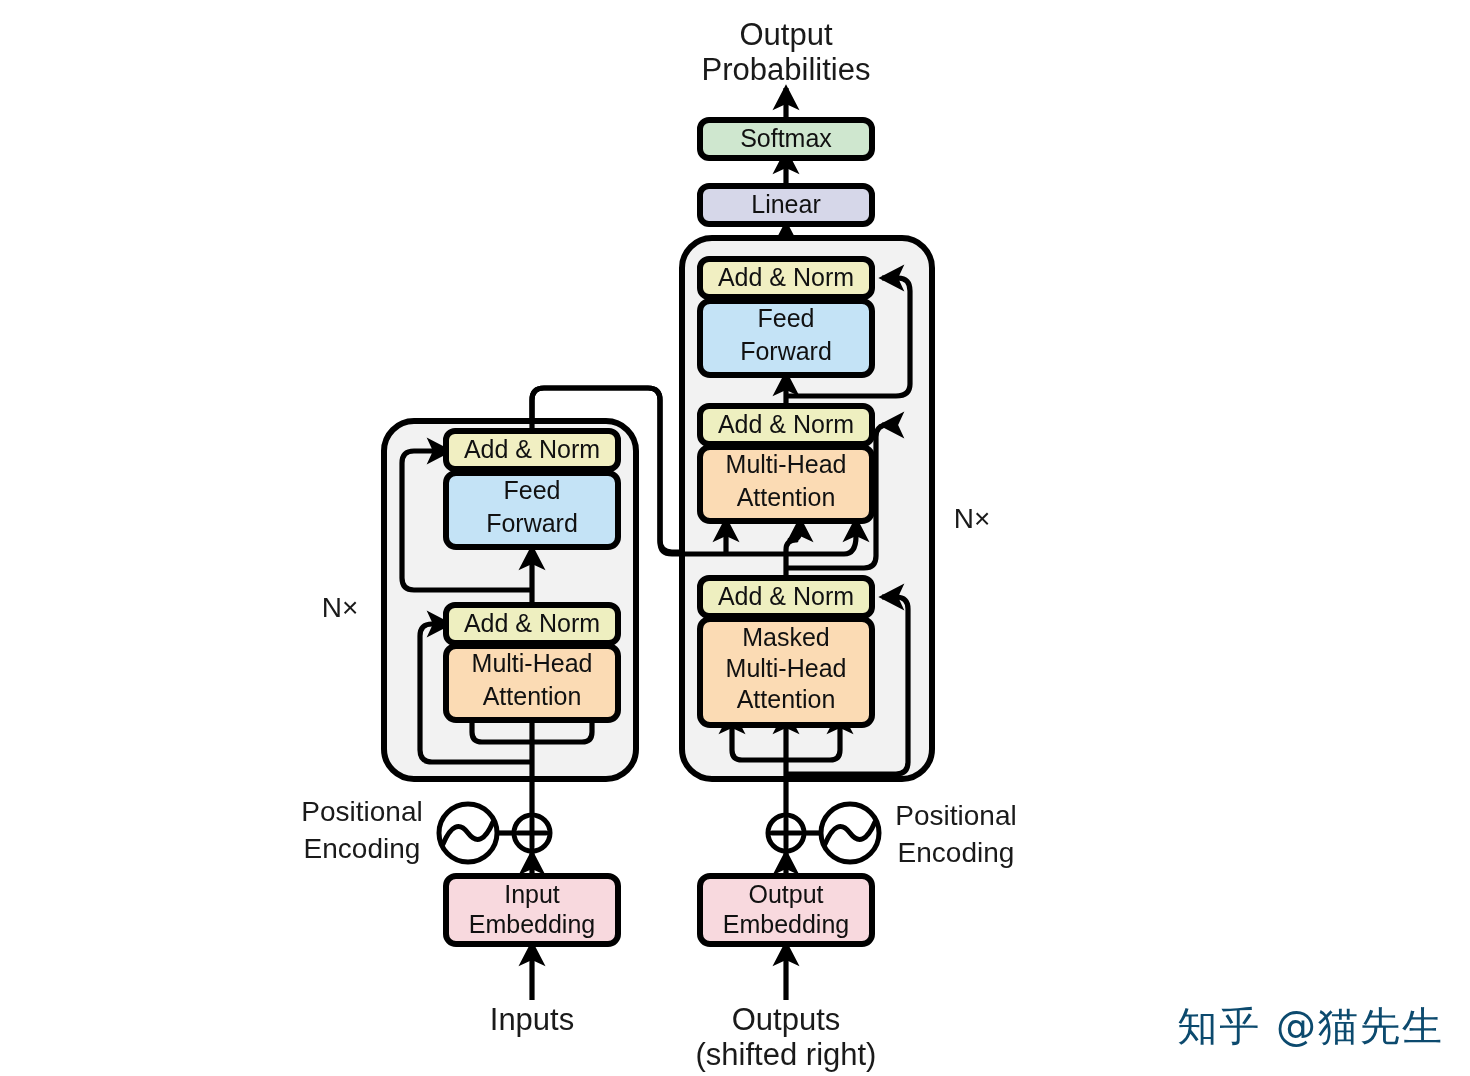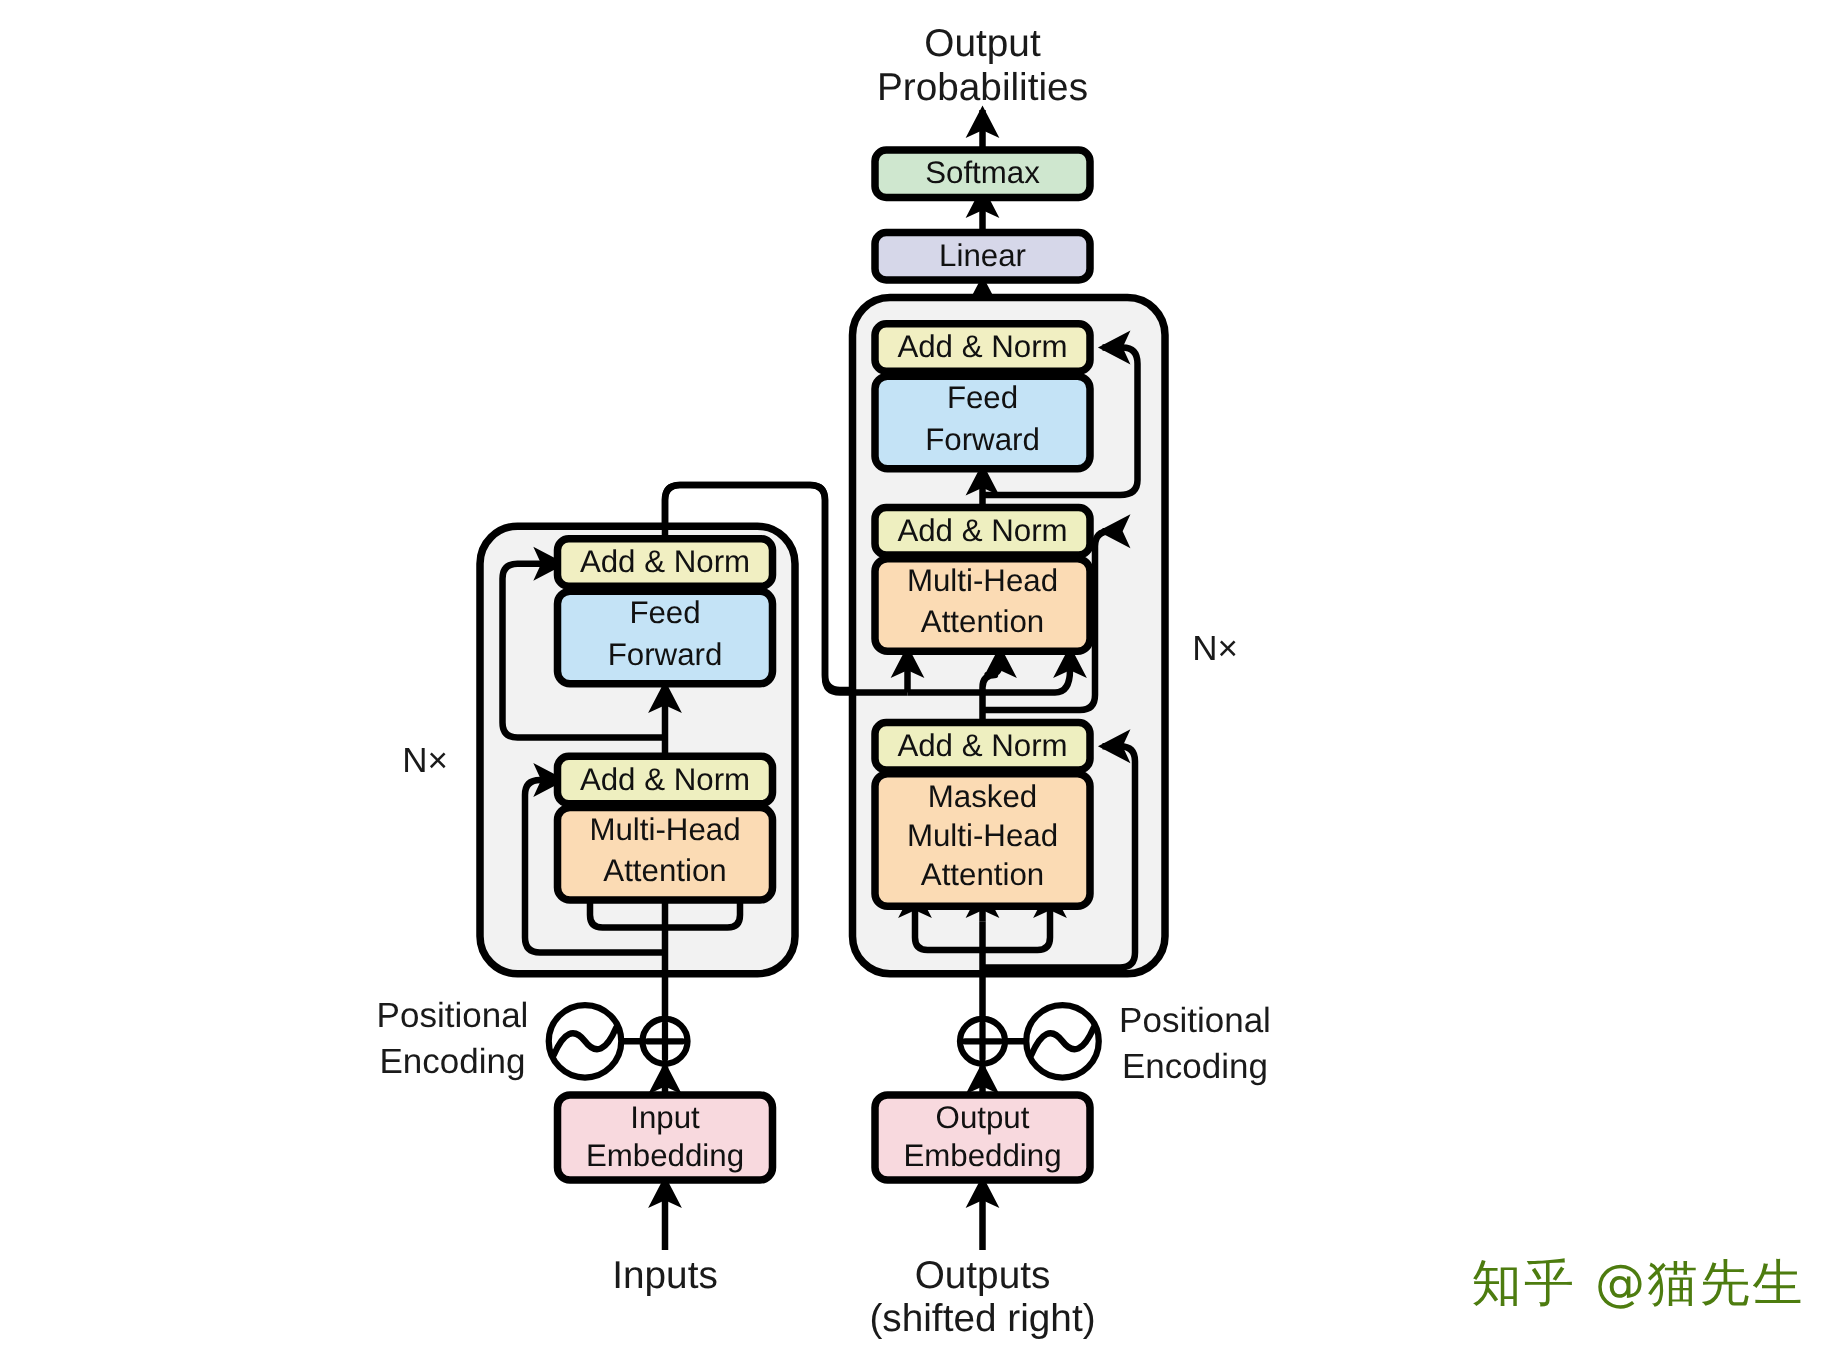--- a/index.html
+++ b/index.html
@@ -4,21 +4,21 @@
 <style>
   html,body{margin:0;padding:0;background:#ffffff;}
   body{width:1470px;height:1076px;overflow:hidden;
        font-family:"Liberation Sans","DejaVu Sans",sans-serif;}
   #stage{position:relative;width:1470px;height:1076px;background:#fff;}
   svg#diagram{position:absolute;left:0;top:0;width:1470px;height:1076px;}
   .blk-text{font-family:"Liberation Sans","DejaVu Sans",sans-serif;
             fill:#111;text-anchor:middle;dominant-baseline:middle;}
   .lbl{font-family:"Liberation Sans","DejaVu Sans",sans-serif;
        fill:#1a1a1a;text-anchor:middle;dominant-baseline:middle;}
-  .wm{position:absolute;right:26px;bottom:22px;color:#4d7c0f;
+  .wm{position:absolute;right:26px;bottom:22px;color:#0c4a6e;
       font-size:40px;letter-spacing:2px;
       font-family:"DejaVu Sans","Liberation Sans",sans-serif;
       user-select:none;white-space:nowrap;}
 </style>
 </head>
 <body>
 
 <div id="stage">
 
 <svg id="diagram" viewBox="0 0 1470 1076">

